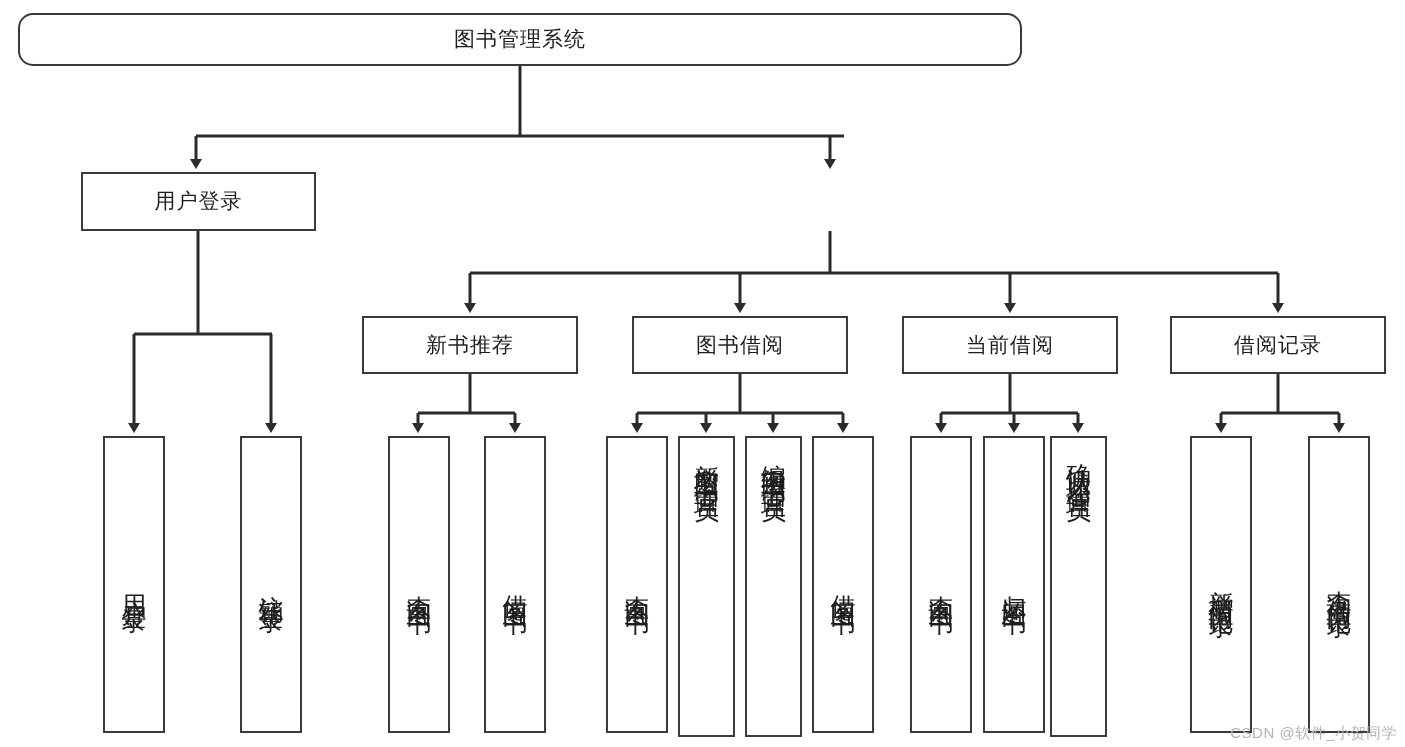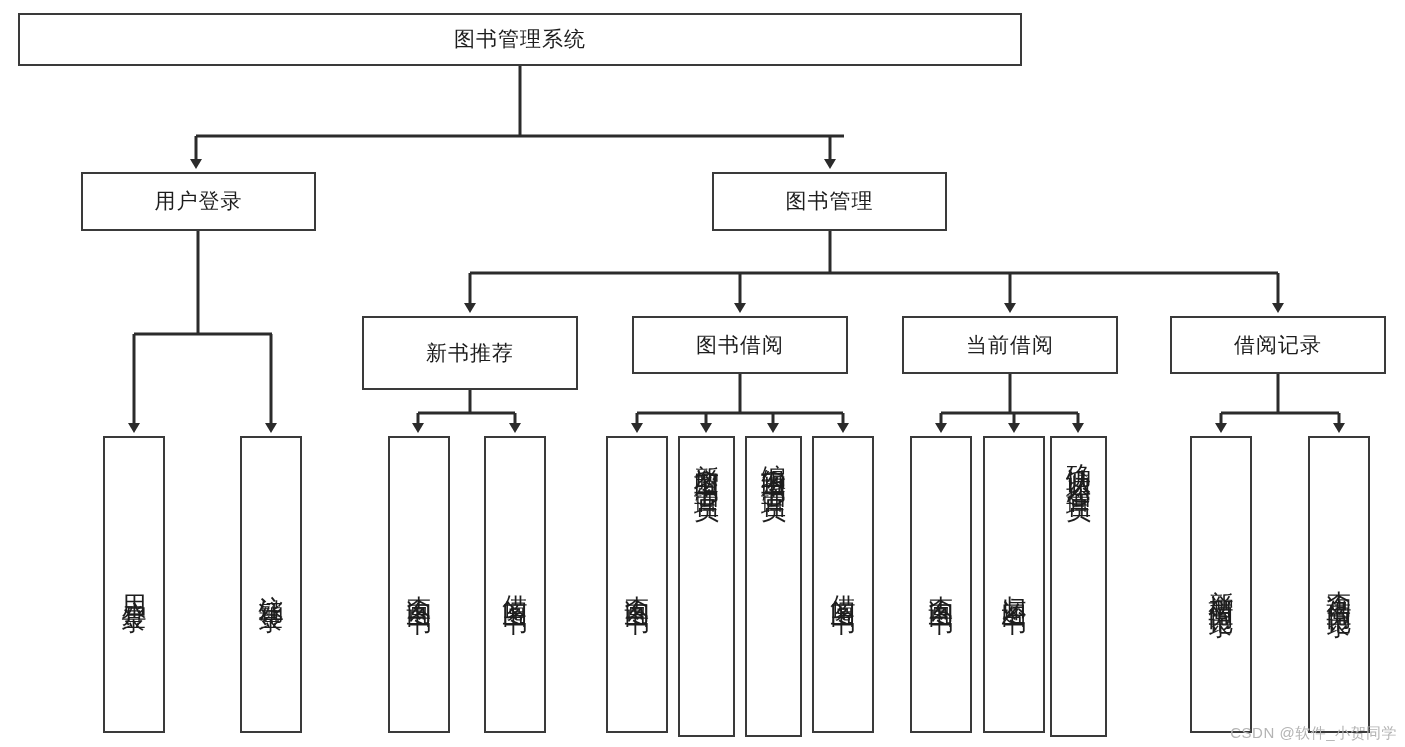--- a/index.html
+++ b/index.html
@@ -99,32 +99,29 @@
       <path d="M1014,413 L1014,424" marker-end="url(#arrow)"></path>
       <path d="M1078,413 L1078,424" marker-end="url(#arrow)"></path>
 
       <path d="M1278,374 L1278,413"></path>
       <path d="M1221,413 L1339,413"></path>
       <path d="M1221,413 L1221,424" marker-end="url(#arrow)"></path>
       <path d="M1339,413 L1339,424" marker-end="url(#arrow)"></path>
     </g>
   </svg>
 
-  <div class="node" id="node-root" style="left: 18px; top: 13px; width: 1004px; height: 53px;">
+  <div class="node" id="node-root" style="left: 18px; top: 13px; width: 1004px; height: 53px; border-radius: 15px;">
     <span class="label">图书管理系统</span>
   </div>
 
   <div class="node" id="node-l2-0" style="left: 81px; top: 172px; width: 235px; height: 59px;">
     <span class="label">用户登录</span>
   </div>
-  <div class="node" id="node-l2-1" style="left: 712px; top: 172px; width: 235px; height: 59px;">
-    <span class="label">图书管理</span>
-  </div>
 
-  <div class="node" id="node-l3-0" style="left: 362px; top: 316px; width: 216px; height: 74px;">
+  <div class="node" id="node-l3-0" style="left: 362px; top: 316px; width: 216px; height: 58px;">
     <span class="label">新书推荐</span>
   </div>
   <div class="node" id="node-l3-2" style="left: 902px; top: 316px; width: 216px; height: 58px;">
     <span class="label">当前借阅</span>
   </div>
   <div class="node" id="node-l3-1" style="left: 632px; top: 316px; width: 216px; height: 58px;">
     <span class="label">图书借阅</span>
   </div>
   <div class="node" id="node-l3-3" style="left: 1170px; top: 316px; width: 216px; height: 58px;">
     <span class="label">借阅记录</span>

